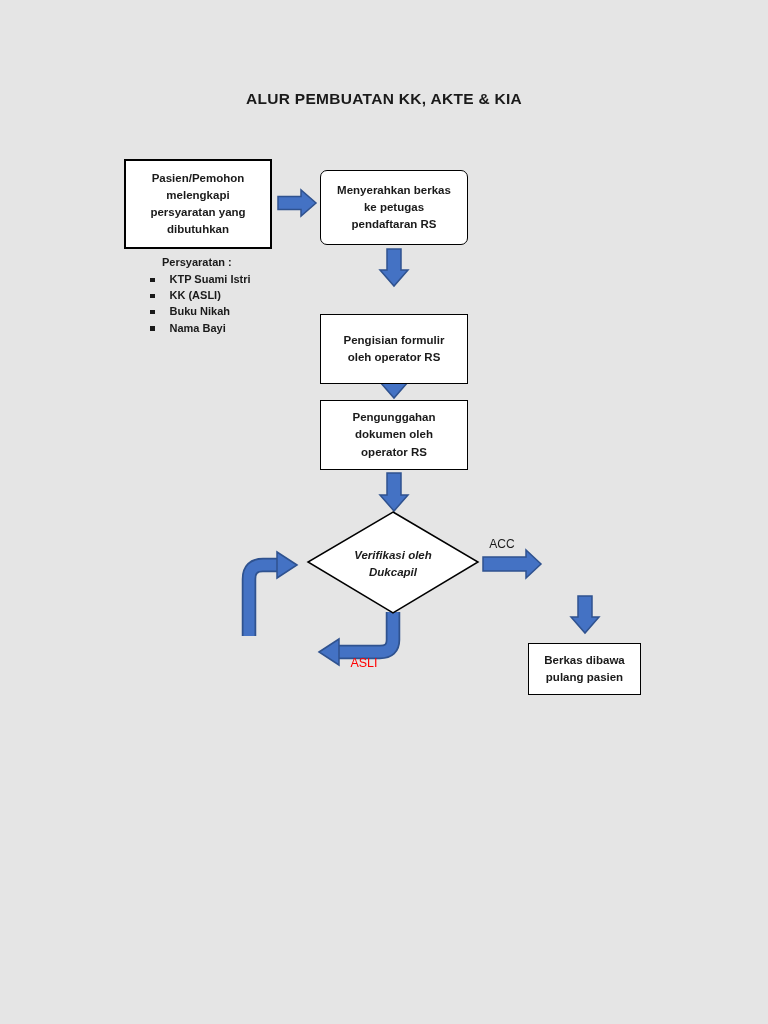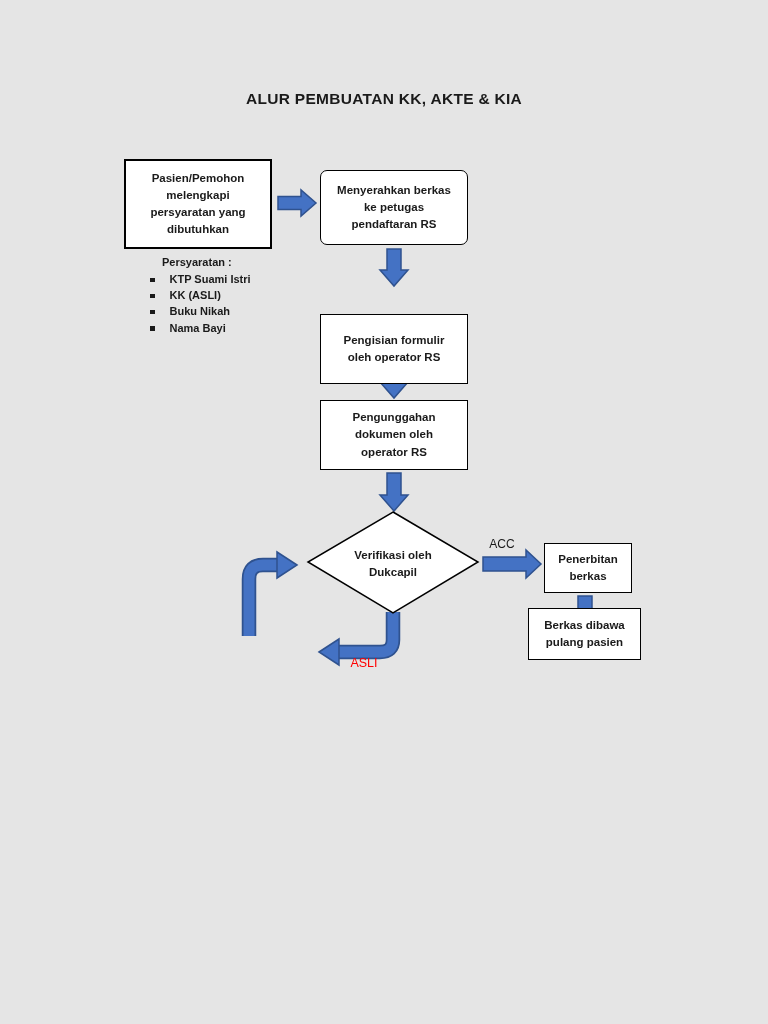--- a/index.html
+++ b/index.html
@@ -35,29 +35,30 @@
     line-height: 1.5;
     white-space: pre-line;
     box-sizing: border-box;
   }
   .box-thick { border-width: 2px; }
   .box-start   { left: 124px; top: 159px; width: 148px; height: 90px; }
   .box-submit  { left: 320px; top: 170px; width: 148px; height: 75px; border-radius: 7px; }
   .box-form    { left: 320px; top: 294px; width: 148px; height: 70px; margin-top: 20px; }
   .box-upload  { left: 320px; top: 400px; width: 148px; height: 70px; }
   .box-publish { left: 544px; top: 543px; width: 88px;  height: 50px; }
-  .box-home    { left: 528px; top: 608px; width: 113px; height: 52px; }
+  .box-home    { left: 528px; top: 643px; width: 113px; height: 52px; }
   .box-fix     { left: 208px; top: 638px; width: 104px; height: 31px; }
   .diamond-label {
     position: absolute; left: 318px; top: 540px; width: 150px; height: 48px;
     display: flex; align-items: center; justify-content: center;
     text-align: center;
     font-size: 11.5px; font-weight: 700; color: #1a1a1a;
     line-height: 1.5;
     white-space: pre-line;
+    font-style: italic;
   }
   .edge-label {
     position: absolute;
     font-weight: 400; font-size: 12px; color: #1a1a1a;
     text-align: center;
   }
   .label-acc   { left: 480px; top: 537px; width: 44px; }
   .label-tolak { left: 336px; top: 656px; width: 56px; font-size: 12.5px; }
   .requirements {
     position: absolute; left: 134px; top: 256px; width: 180px;
@@ -114,22 +115,20 @@
   <div class="box box-submit">Menyerahkan berkas
 ke petugas
 pendaftaran RS</div>
   <div class="box box-form">Pengisian formulir
 oleh operator RS</div>
   <div class="box box-upload">Pengunggahan
 dokumen oleh
 operator RS</div>
   <div class="diamond-label">Verifikasi oleh
 Dukcapil</div>
-  <div class="box box-publish">Penerbitan
-berkas</div>
   <div class="box box-home">Berkas dibawa
 pulang pasien</div>
 
   <div class="edge-label label-acc">ACC</div>
   <div class="edge-label label-tolak" style="color: rgb(255, 0, 0);">ASLI</div>
 
   <div class="requirements">
     <div class="req-heading">Persyaratan :</div>
     <div class="req-item">
       <span class="req-bullet"></span>

